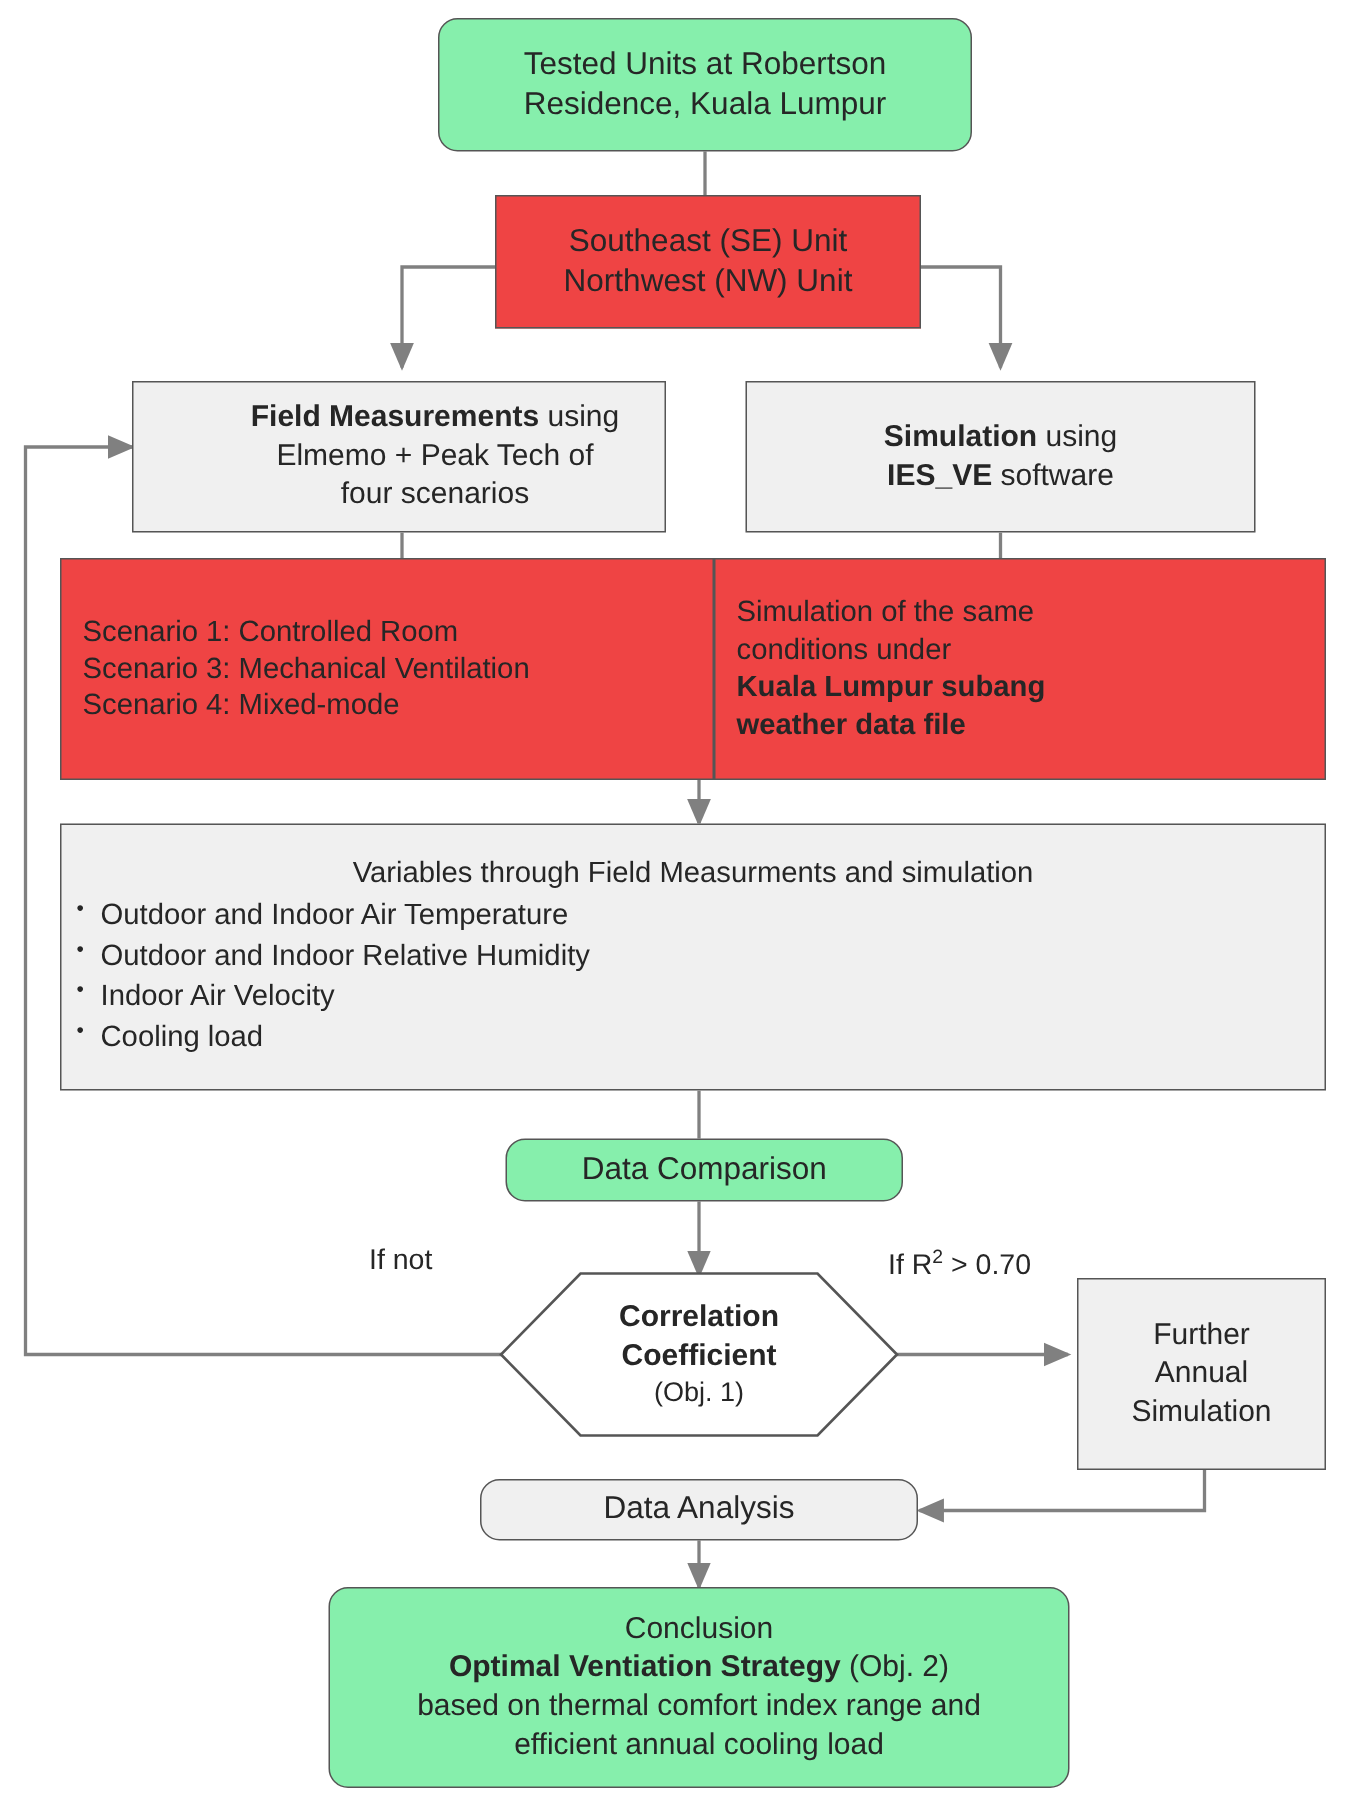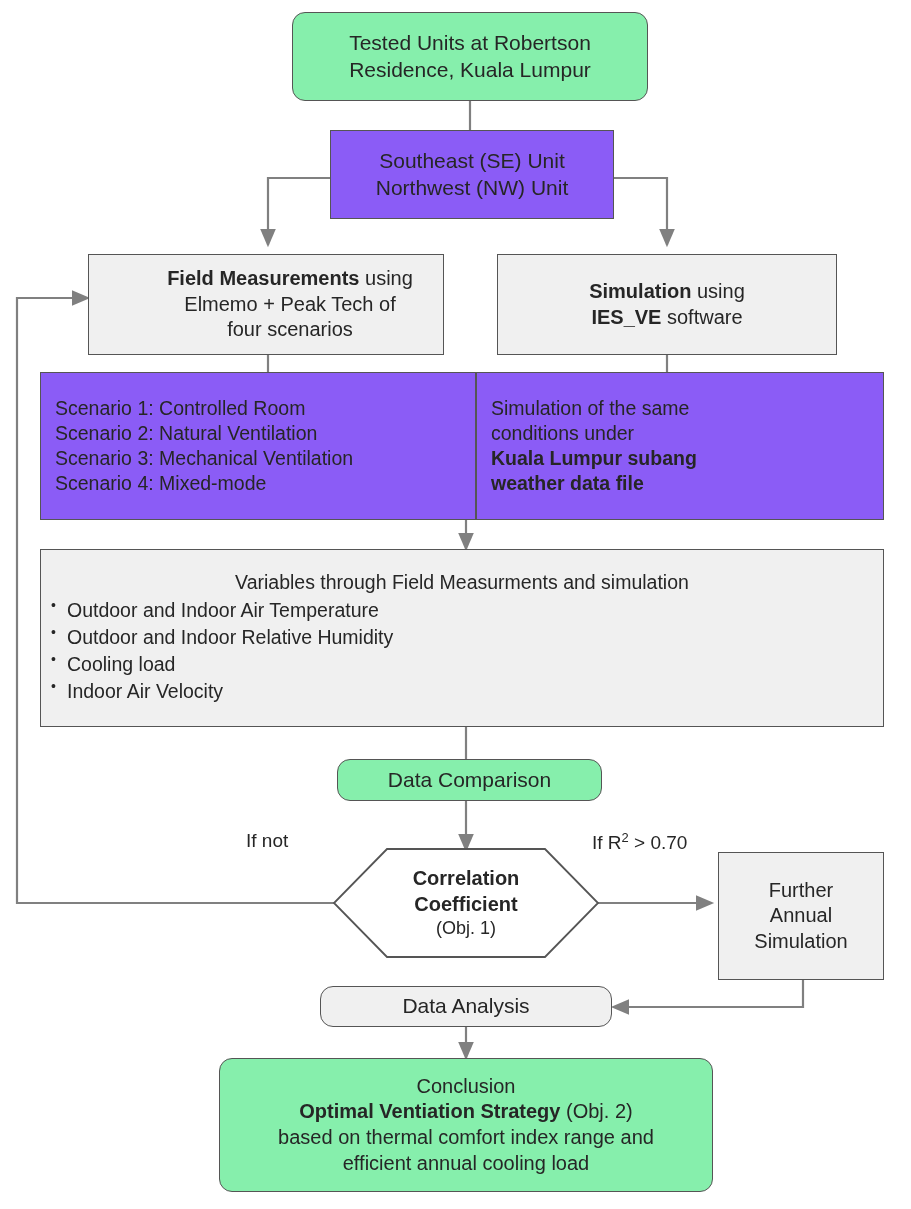--- a/index.html
+++ b/index.html
@@ -32,21 +32,21 @@
     display: flex;
     align-items: center;
     justify-content: center;
     text-align: center;
     line-height: 1.28;
     color: #262626;
   }
   .node .inner { width: 100%; padding: 0 6px; box-sizing: border-box; }
   .rect {
     border: 1.6px solid #555555;
-    background: #8b5cf6;
+    background: #ef4444;
   }
   .rect.filled { background: #f0f0f0; }
   .rounded {
     border: 1.6px solid #555555;
     background: #86efac;
     border-radius: 13px;
   }
   .rounded.filled { background: #f0f0f0; }
   .left-align { text-align: left; justify-content: flex-start; }
   .left-align .inner { padding-left: 14px; }
@@ -156,21 +156,20 @@
   <div class="node rect filled" style="left:497px; top:254px; width:340px; height:101px; font-size:20px;">
     <div class="inner">
       <b>Simulation</b><span> using</span><br>
       <b>IES_VE</b><span> software</span>
     </div>
   </div>
 
   <div class="node rect left-align" style="left:40px; top:372px; width:436px; height:148px; font-size:19.5px;">
     <div class="inner">
       <div>Scenario 1: Controlled Room</div>
-      <div>Scenario 2: Natural Ventilation</div>
       <div>Scenario 3: Mechanical Ventilation</div>
       <div>Scenario 4: Mixed-mode</div>
     </div>
   </div>
 
   <div class="node rect left-align" style="left:476px; top:372px; width:408px; height:148px; font-size:19.5px;">
     <div class="inner">
       <div>Simulation of the same</div>
       <div>conditions under</div>
       <div><b>Kuala Lumpur subang</b></div>
@@ -178,22 +177,22 @@
     </div>
   </div>
 
   <div class="node rect filled" style="left:40px; top:549px; width:844px; height:178px; font-size:19.5px;">
     <div class="inner vargroup">
       <div class="vartitle">Variables through Field Measurments and simulation</div>
       <div class="varwrap">
         <ul class="varlist bullets">
           <li>Outdoor and Indoor Air Temperature</li>
           <li>Outdoor and Indoor Relative Humidity</li>
+          <li>Indoor Air Velocity</li>
           <li>Cooling load</li>
-          <li>Indoor Air Velocity</li>
         </ul>
       </div>
     </div>
   </div>
 
   <div class="node rounded" style="left:337px; top:759px; width:265px; height:42px; font-size:21px;">
     <div class="inner">Data Comparison</div>
   </div>
 
   <div class="hex-label" style="left:334px; top:849px; width:264px; height:108px; font-size:20px;">

